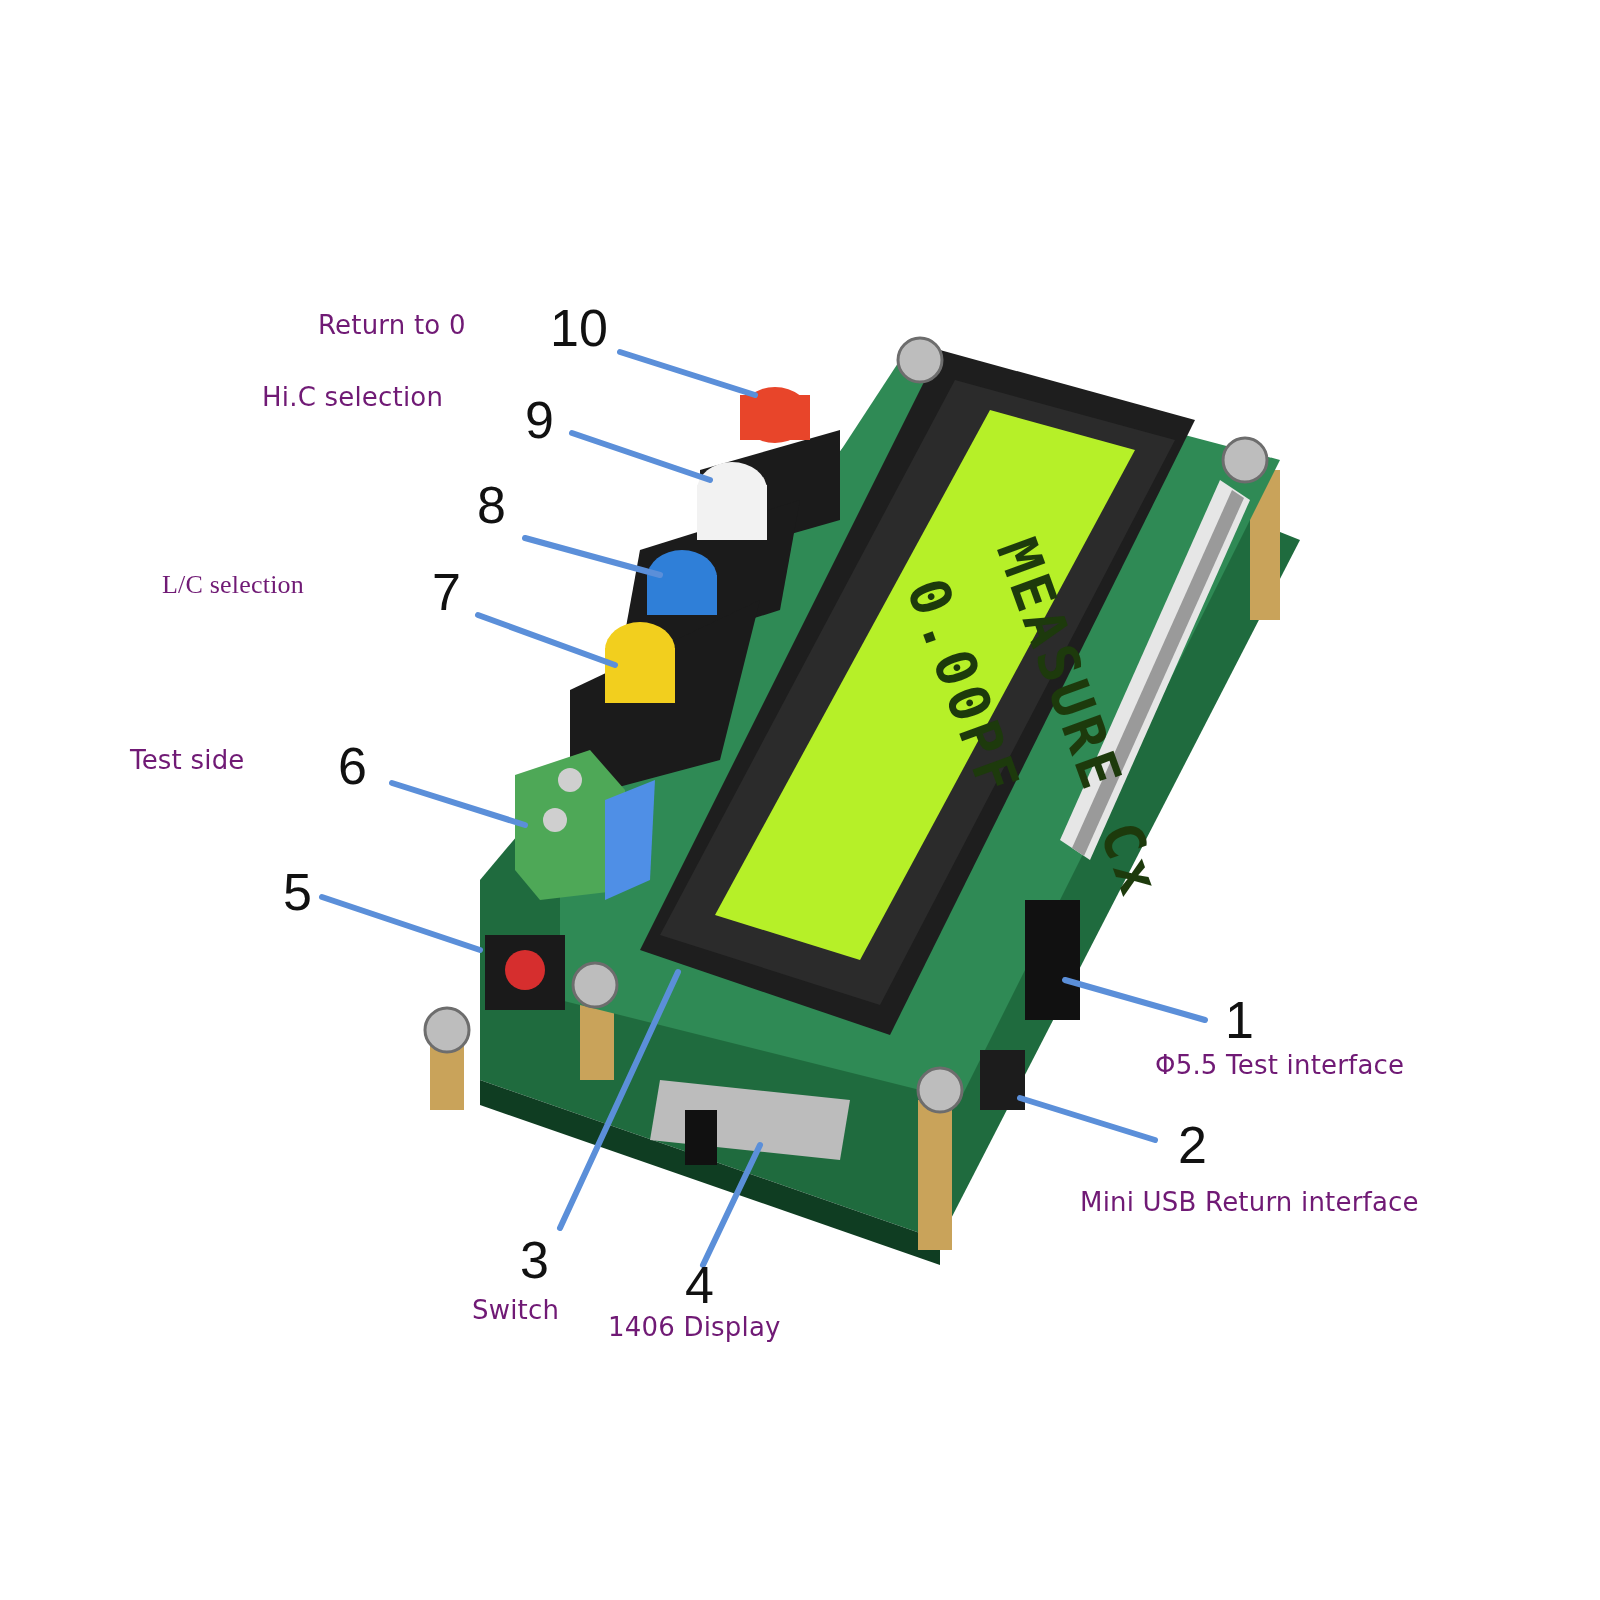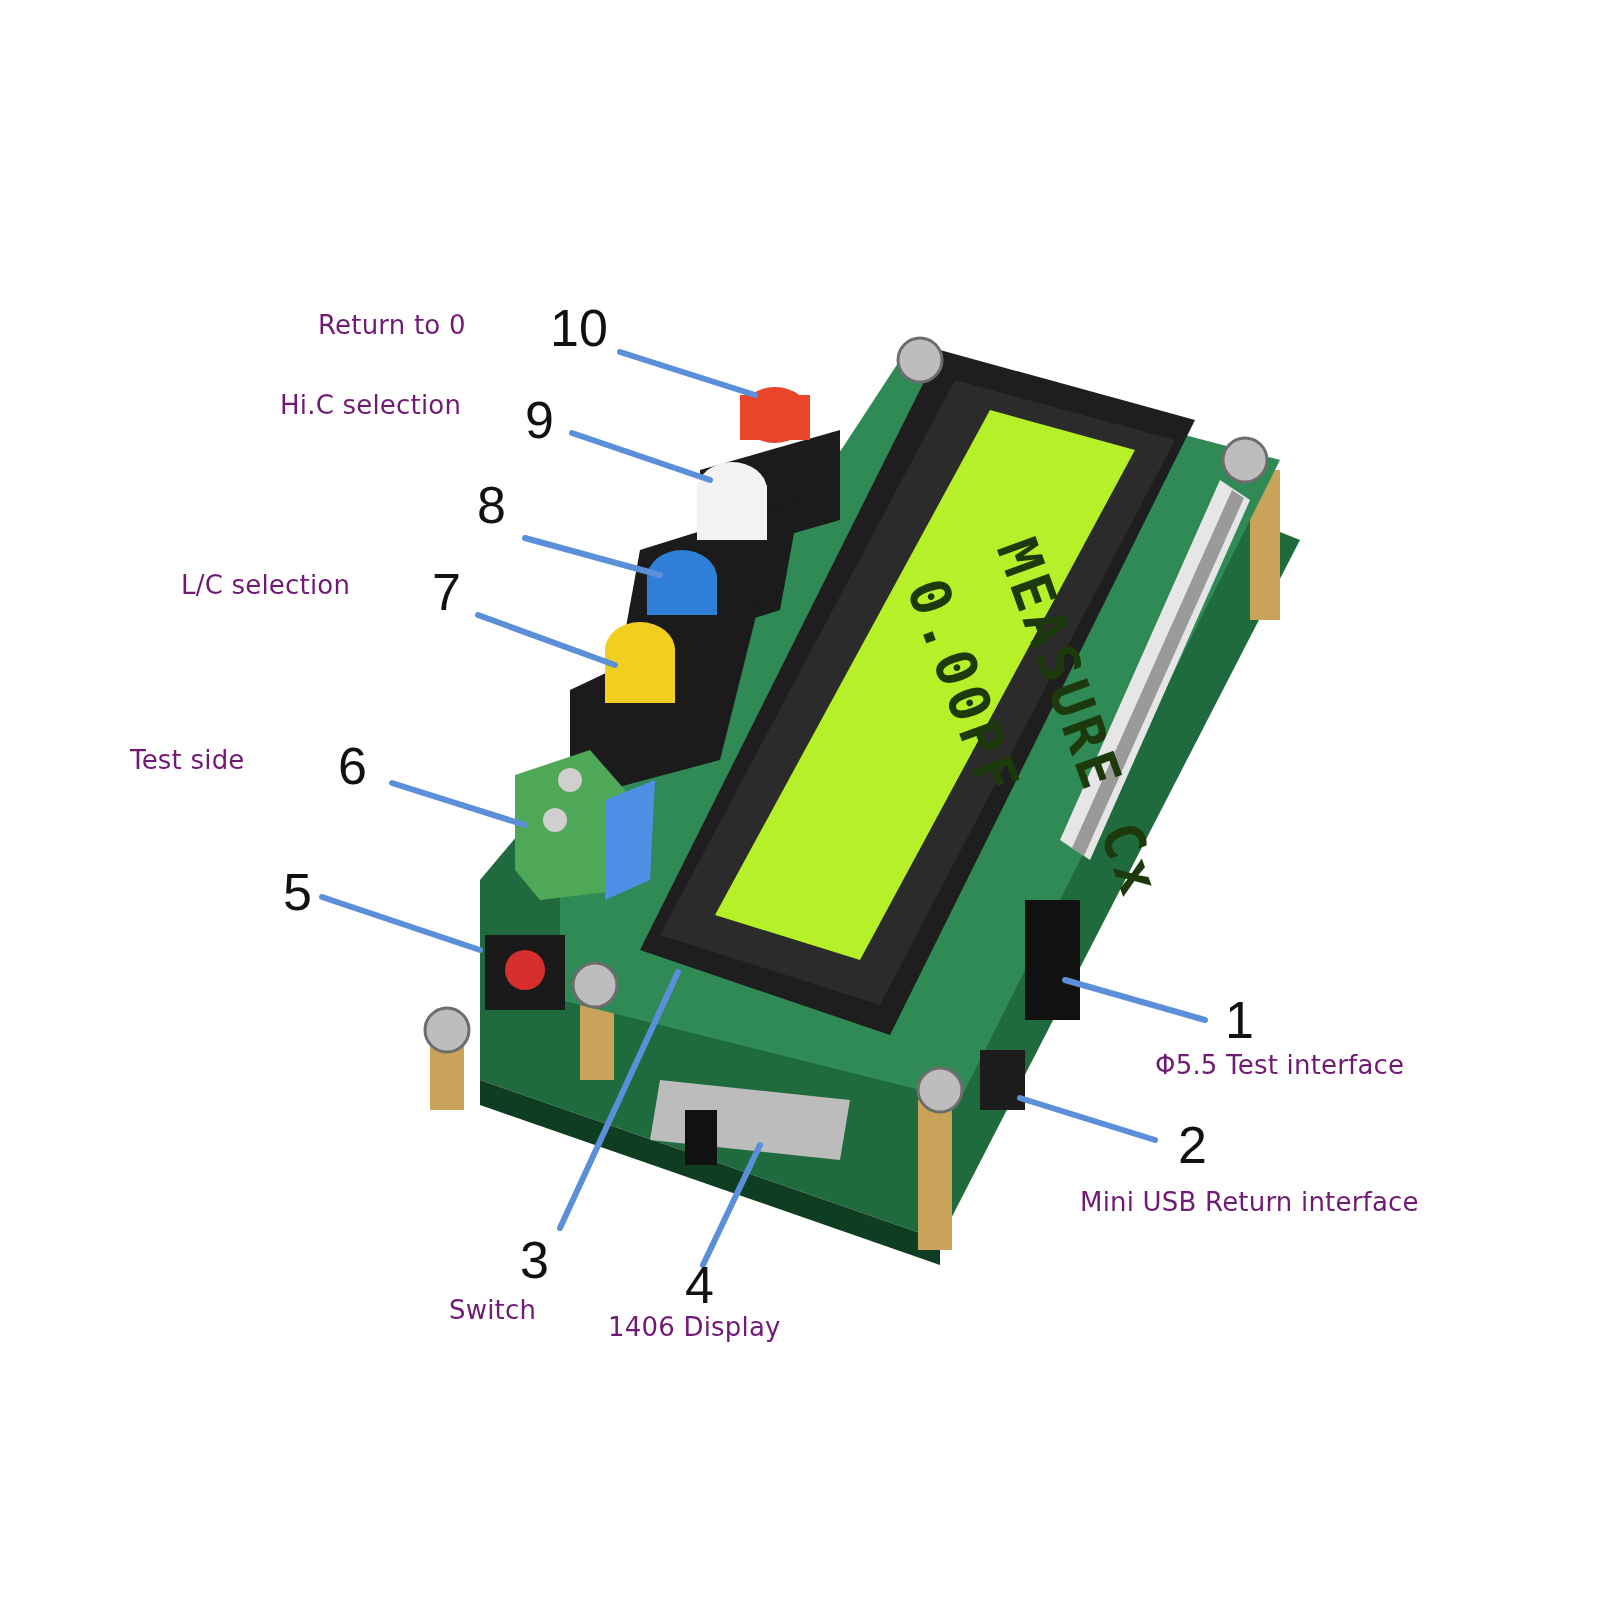--- a/index.html
+++ b/index.html
@@ -95,35 +95,35 @@
       <line x1="1020" y1="1098" x2="1155" y2="1140"></line>
     </g>
   </svg>
 
   <div class="lcd-text" style="left:1045px; top:530px; transform:rotate(70deg);">MEASURE Cx</div>
   <div class="lcd-text" style="left:955px; top:570px; transform:rotate(70deg);">0.00PF</div>
 
   <div class="lbl" style="left:318px; top:310px;">Return to 0</div>
   <div class="num" style="left:550px; top:298px;">10</div>
 
-  <div class="lbl" style="left:262px; top:390px;margin-left:18px;">Hi.C selection</div>
+  <div class="lbl" style="left:262px; top:382px;">Hi.C selection</div>
   <div class="num" style="left:525px; top:390px;">9</div>
 
   <div class="num" style="left:477px; top:475px;">8</div>
 
-  <div class="lbl" style="left:181px; top:570px;">L/C selection</div>
+  <div class="lbl" style="left:162px; top:570px;font-family:Liberation Serif, serif;">L/C selection</div>
   <div class="num" style="left:432px; top:562px;">7</div>
 
   <div class="lbl" style="left:130px; top:745px;">Test side</div>
   <div class="num" style="left:338px; top:736px;">6</div>
 
   <div class="num" style="left:283px; top:862px;">5</div>
 
   <div class="num" style="left:520px; top:1230px;">3</div>
-  <div class="lbl" style="left:449px; top:1295px;">Switch</div>
+  <div class="lbl" style="left:472px; top:1295px;">Switch</div>
 
   <div class="num" style="left:685px; top:1255px;">4</div>
   <div class="lbl" style="left:608px; top:1312px;">1406 Display</div>
 
   <div class="num" style="left:1225px; top:990px;">1</div>
   <div class="lbl" style="left:1155px; top:1050px;">Φ5.5 Test interface</div>
 
   <div class="num" style="left:1178px; top:1115px;">2</div>
   <div class="lbl" style="left:1080px; top:1187px;">Mini USB Return interface</div>
 

